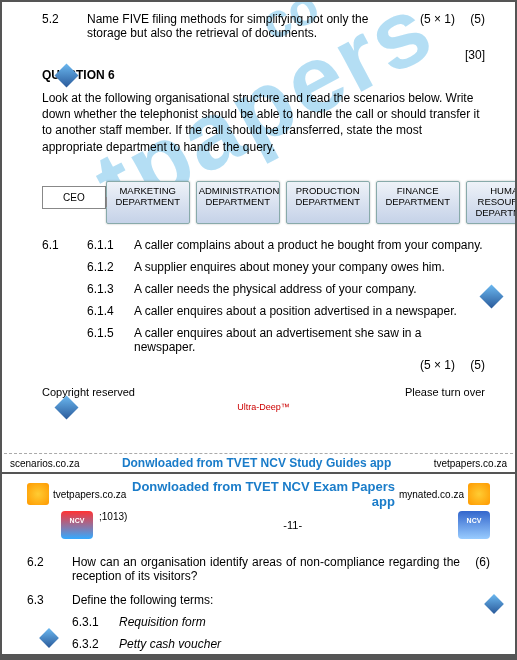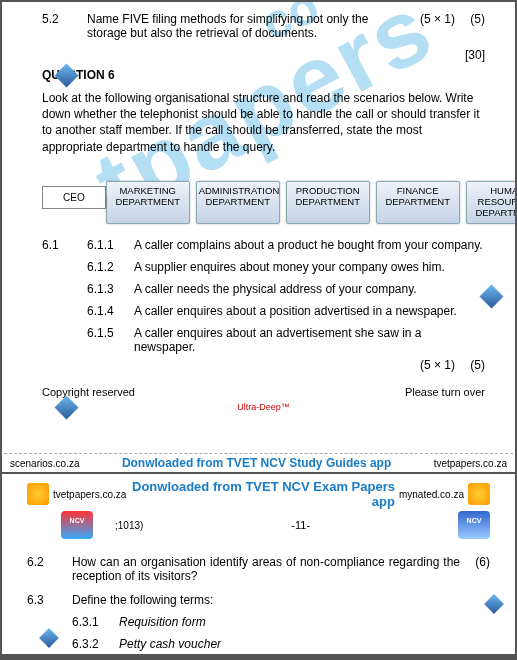--- a/index.html
+++ b/index.html
@@ -148,21 +148,21 @@
 
 <div class="page page2">
   <div class="hdr2">
     <span class="sa-logo"></span>
     <span>tvetpapers.co.za</span>
     <span class="dl-text">Donwloaded from TVET NCV Exam Papers app</span>
     <span>mynated.co.za</span>
     <span class="sa-logo"></span>
   </div>
   <div class="logos-row">
-    <div style="display:flex;align-items:center;gap:22px;padding-left:34px;">
+    <div style="display:flex;align-items:flex-start;gap:6px;padding-left:34px;">
       <div class="ncv-logo"><span>NCV</span></div>
       <span style="font-size:10px;">;1013)</span>
     </div>
     <span class="pgnum" style="margin:0;">-11-</span>
     <div class="ncv-logo" style="background:linear-gradient(#36c,#9cf);"><span>NCV</span></div>
   </div>
 
   <div style="height:14px;"></div>
 
   <div class="row" style="text-align:justify;">

